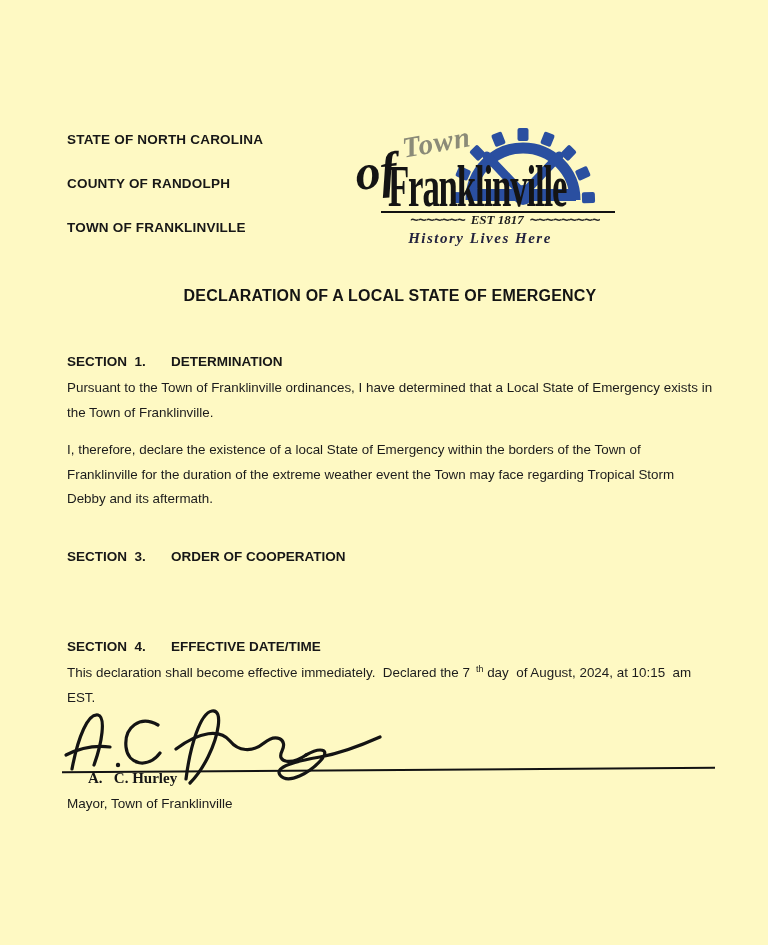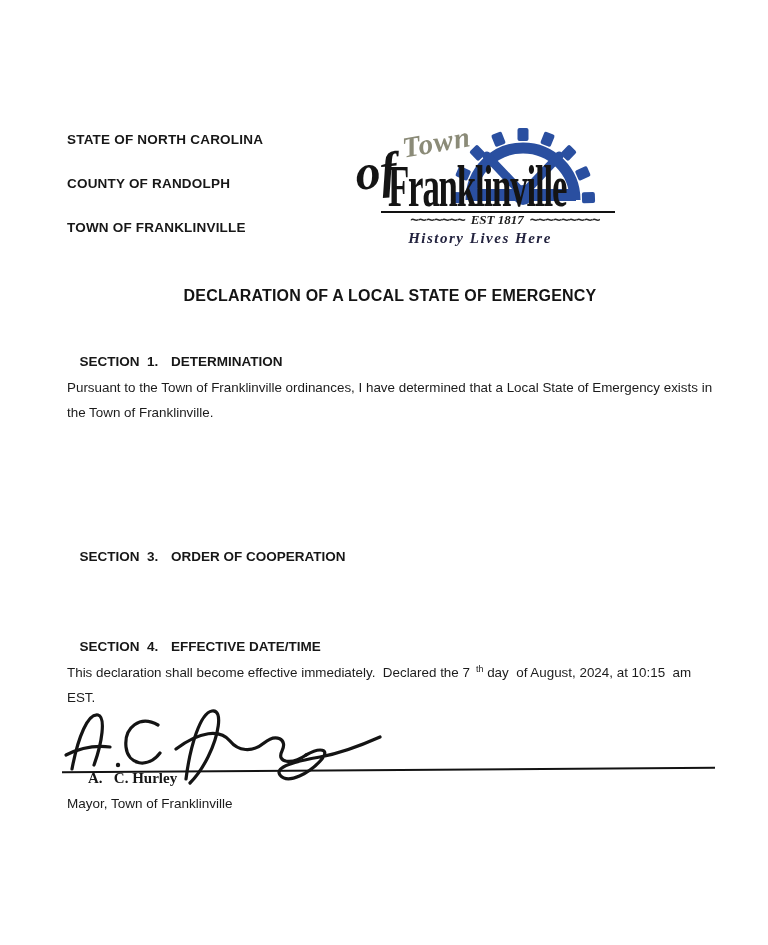--- a/index.html
+++ b/index.html
@@ -1,19 +1,19 @@
 <!DOCTYPE html>
 <html><head>
 <meta charset="utf-8">
 <style>
   * { margin:0; padding:0; box-sizing:border-box; }
   html,body { background:#e9e9e9; }
   .page {
     position:relative; width:768px; height:945px; margin:0 auto;
-    background:#ffffff; overflow:hidden;
+    background:#fef9c3; overflow:hidden;
     font-family:"Liberation Sans", sans-serif; color:#1b1b1b;
   }
   
   .hdr-line {
     position:absolute; left:67px;
     font-weight:700; font-size:13.5px; letter-spacing:.2px; color:#171717;
     white-space:pre;
   }
   .hdr-state  { top:132px; }
   .hdr-county { top:176px; }
@@ -64,21 +64,21 @@
   
   .doc-title {
     position:absolute; left:40px; top:287px; width:700px; text-align:center;
     font-weight:700; font-size:16px; letter-spacing:.2px; color:#141414;
   }
 
   
   .section { position:absolute; left:67px; width:648px; }
   .sec-1 { top:354px; } .sec-2 { top:438px; } .sec-3 { top:549px; } .sec-4 { top:639px; }
   .sec-head { display:flex; font-weight:700; font-size:13.5px; color:#171717; margin-bottom:7px; }
-  .sec-label { width:104px; white-space:pre; flex:0 0 auto;text-align:center; }
+  .sec-label { width:104px; white-space:pre; flex:0 0 auto; }
   .sec-heading { white-space:pre; }
   .sec-body {
     font-size:13.4px; line-height:24.5px; color:#1c1c1c; white-space:pre-wrap;
   }
   .sec-body sup { font-size:9px; line-height:0; vertical-align:super;margin-left:6px; }
 
   
   .sig-scrawl { position:absolute; left:58px; top:703px; z-index:2; }
   .sig-line {
     position:absolute; left:62px; top:769px; width:653px; height:2px;
@@ -143,20 +143,21 @@
 
   <div class="section sec-1">
     <div class="sec-head">
       <span class="sec-label">SECTION  1.</span>
       <span class="sec-heading">DETERMINATION</span>
     </div>
     <div class="sec-body">Pursuant to the Town of Franklinville ordinances, I have determined that a Local State of Emergency exists in the Town of Franklinville.</div>
   </div>
 
   <div class="section sec-2">
+    <div class="sec-body">I, therefore, declare the existence of a local State of Emergency within the borders of the Town of Franklinville for the duration of the extreme weather event the Town may face regarding Tropical Storm Debby and its aftermath.</div>
   </div>
 
   <div class="section sec-3">
     <div class="sec-head">
       <span class="sec-label">SECTION  3.</span>
       <span class="sec-heading">ORDER OF COOPERATION</span>
     </div>
   </div>
 
   <div class="section sec-4">

